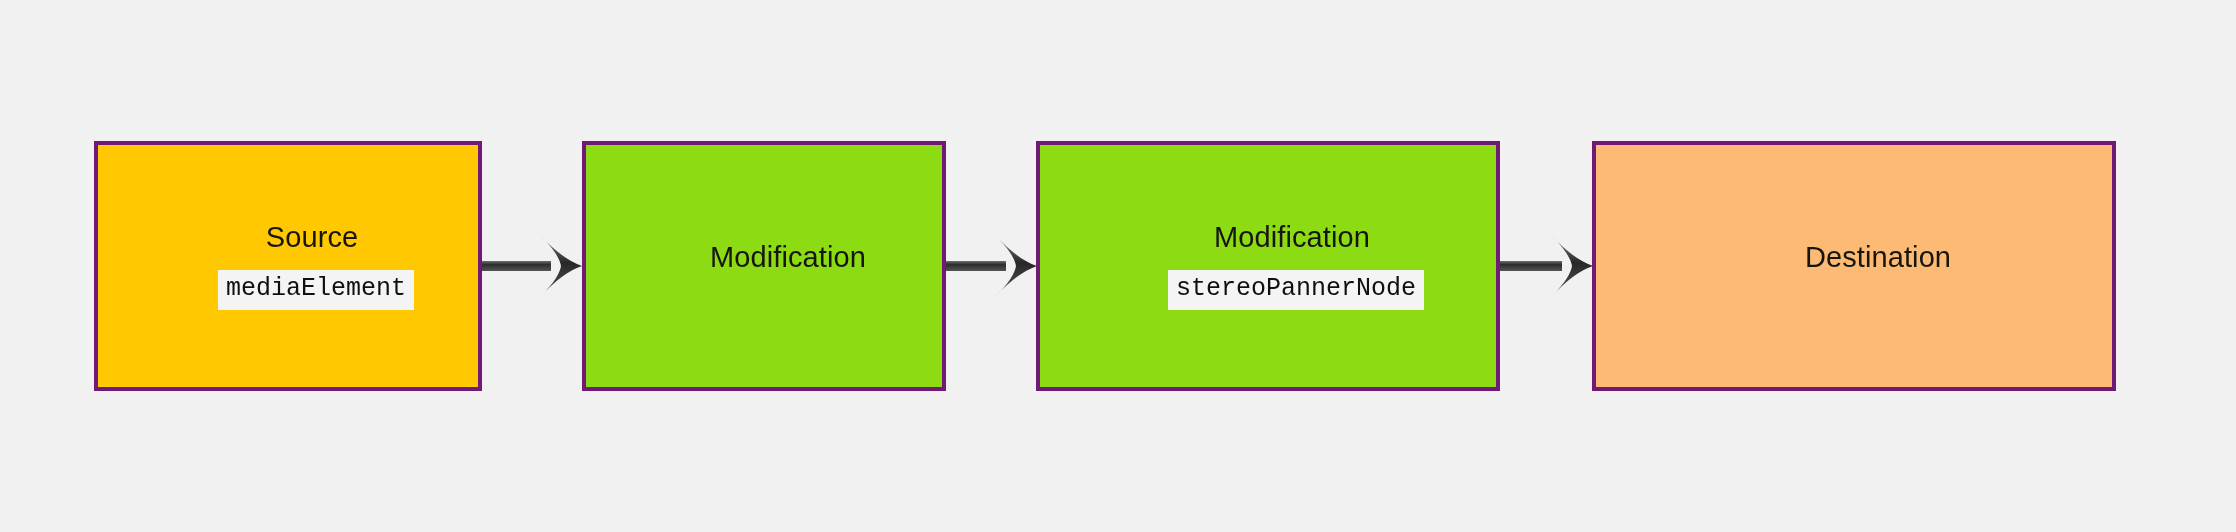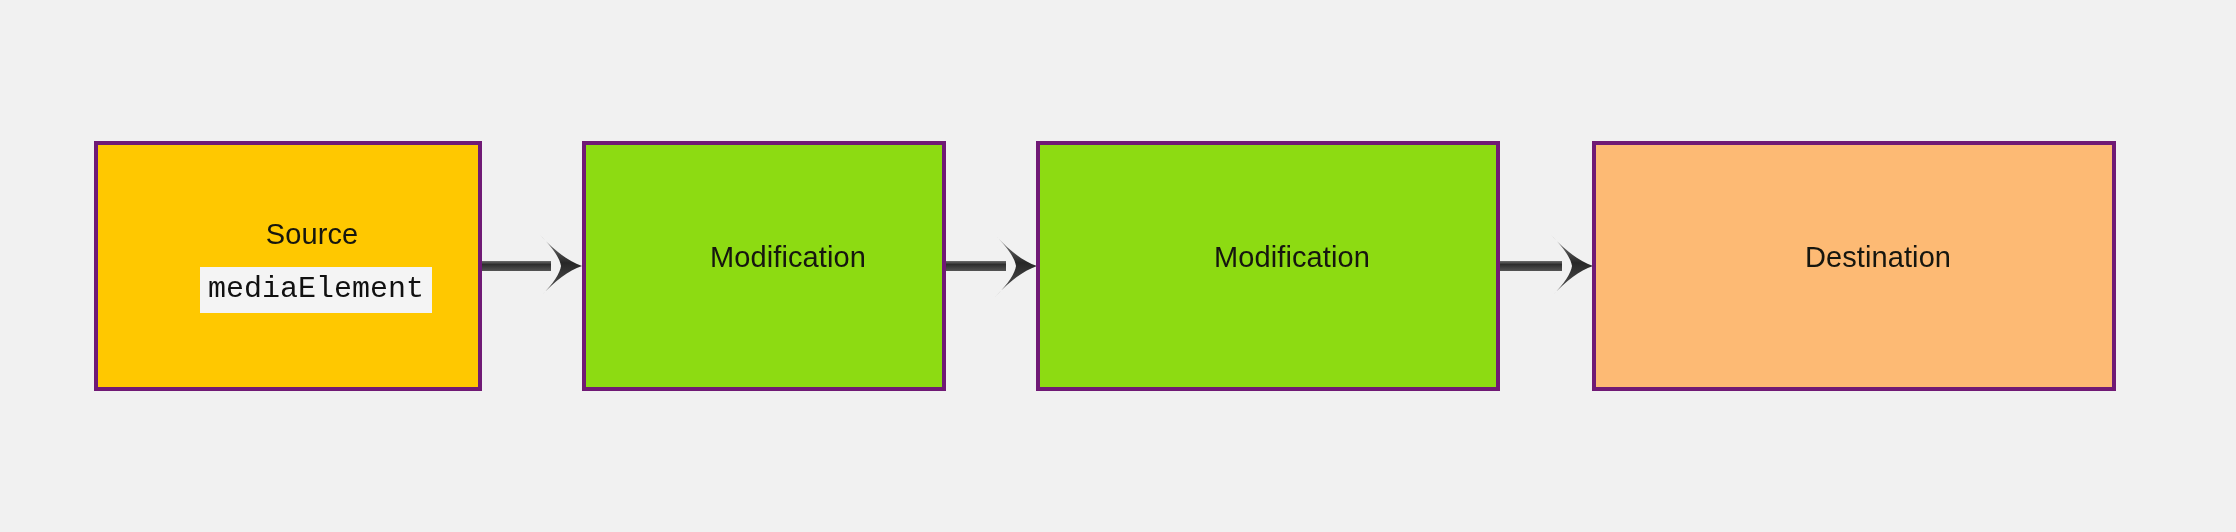--- a/index.html
+++ b/index.html
@@ -46,21 +46,21 @@
     font-size: 29px;
     line-height: 1.1;
     color: #16160f;
     letter-spacing: 0.1px;
     white-space: nowrap;
     margin-bottom: 16px;
   }
 
   .node-code {
     font-family: "Liberation Mono", "DejaVu Sans Mono", monospace;
-    font-size: 30px;
+    font-size: 25px;
     line-height: 1.22;
     color: #101010;
     background: #f4f4f4;
     padding: 4px 8px 5px 8px;
     white-space: nowrap;
     letter-spacing: 0px;
     margin-left: 8px;
   }
 
   
@@ -117,20 +117,21 @@
       <div class="node-title">Source</div>
       <div class="node-code">mediaElement</div>
     </div>
 
     <div class="node" style="left:582px; top:141px; width:364px; height:250px; background:#8ddb12;">
       <div class="node-title">Modification</div>
     </div>
 
     <div class="node" style="left:1036px; top:141px; width:464px; height:250px; background:#8ddb12;">
       <div class="node-title">Modification</div>
+      <div class="node-code">stereoPannerNode</div>
     </div>
 
     <div class="node" style="left:1592px; top:141px; width:524px; height:250px; background:#fdba74;">
       <div class="node-title">Destination</div>
     </div>
 
   </div>
 </div>
 
 </body></html>

